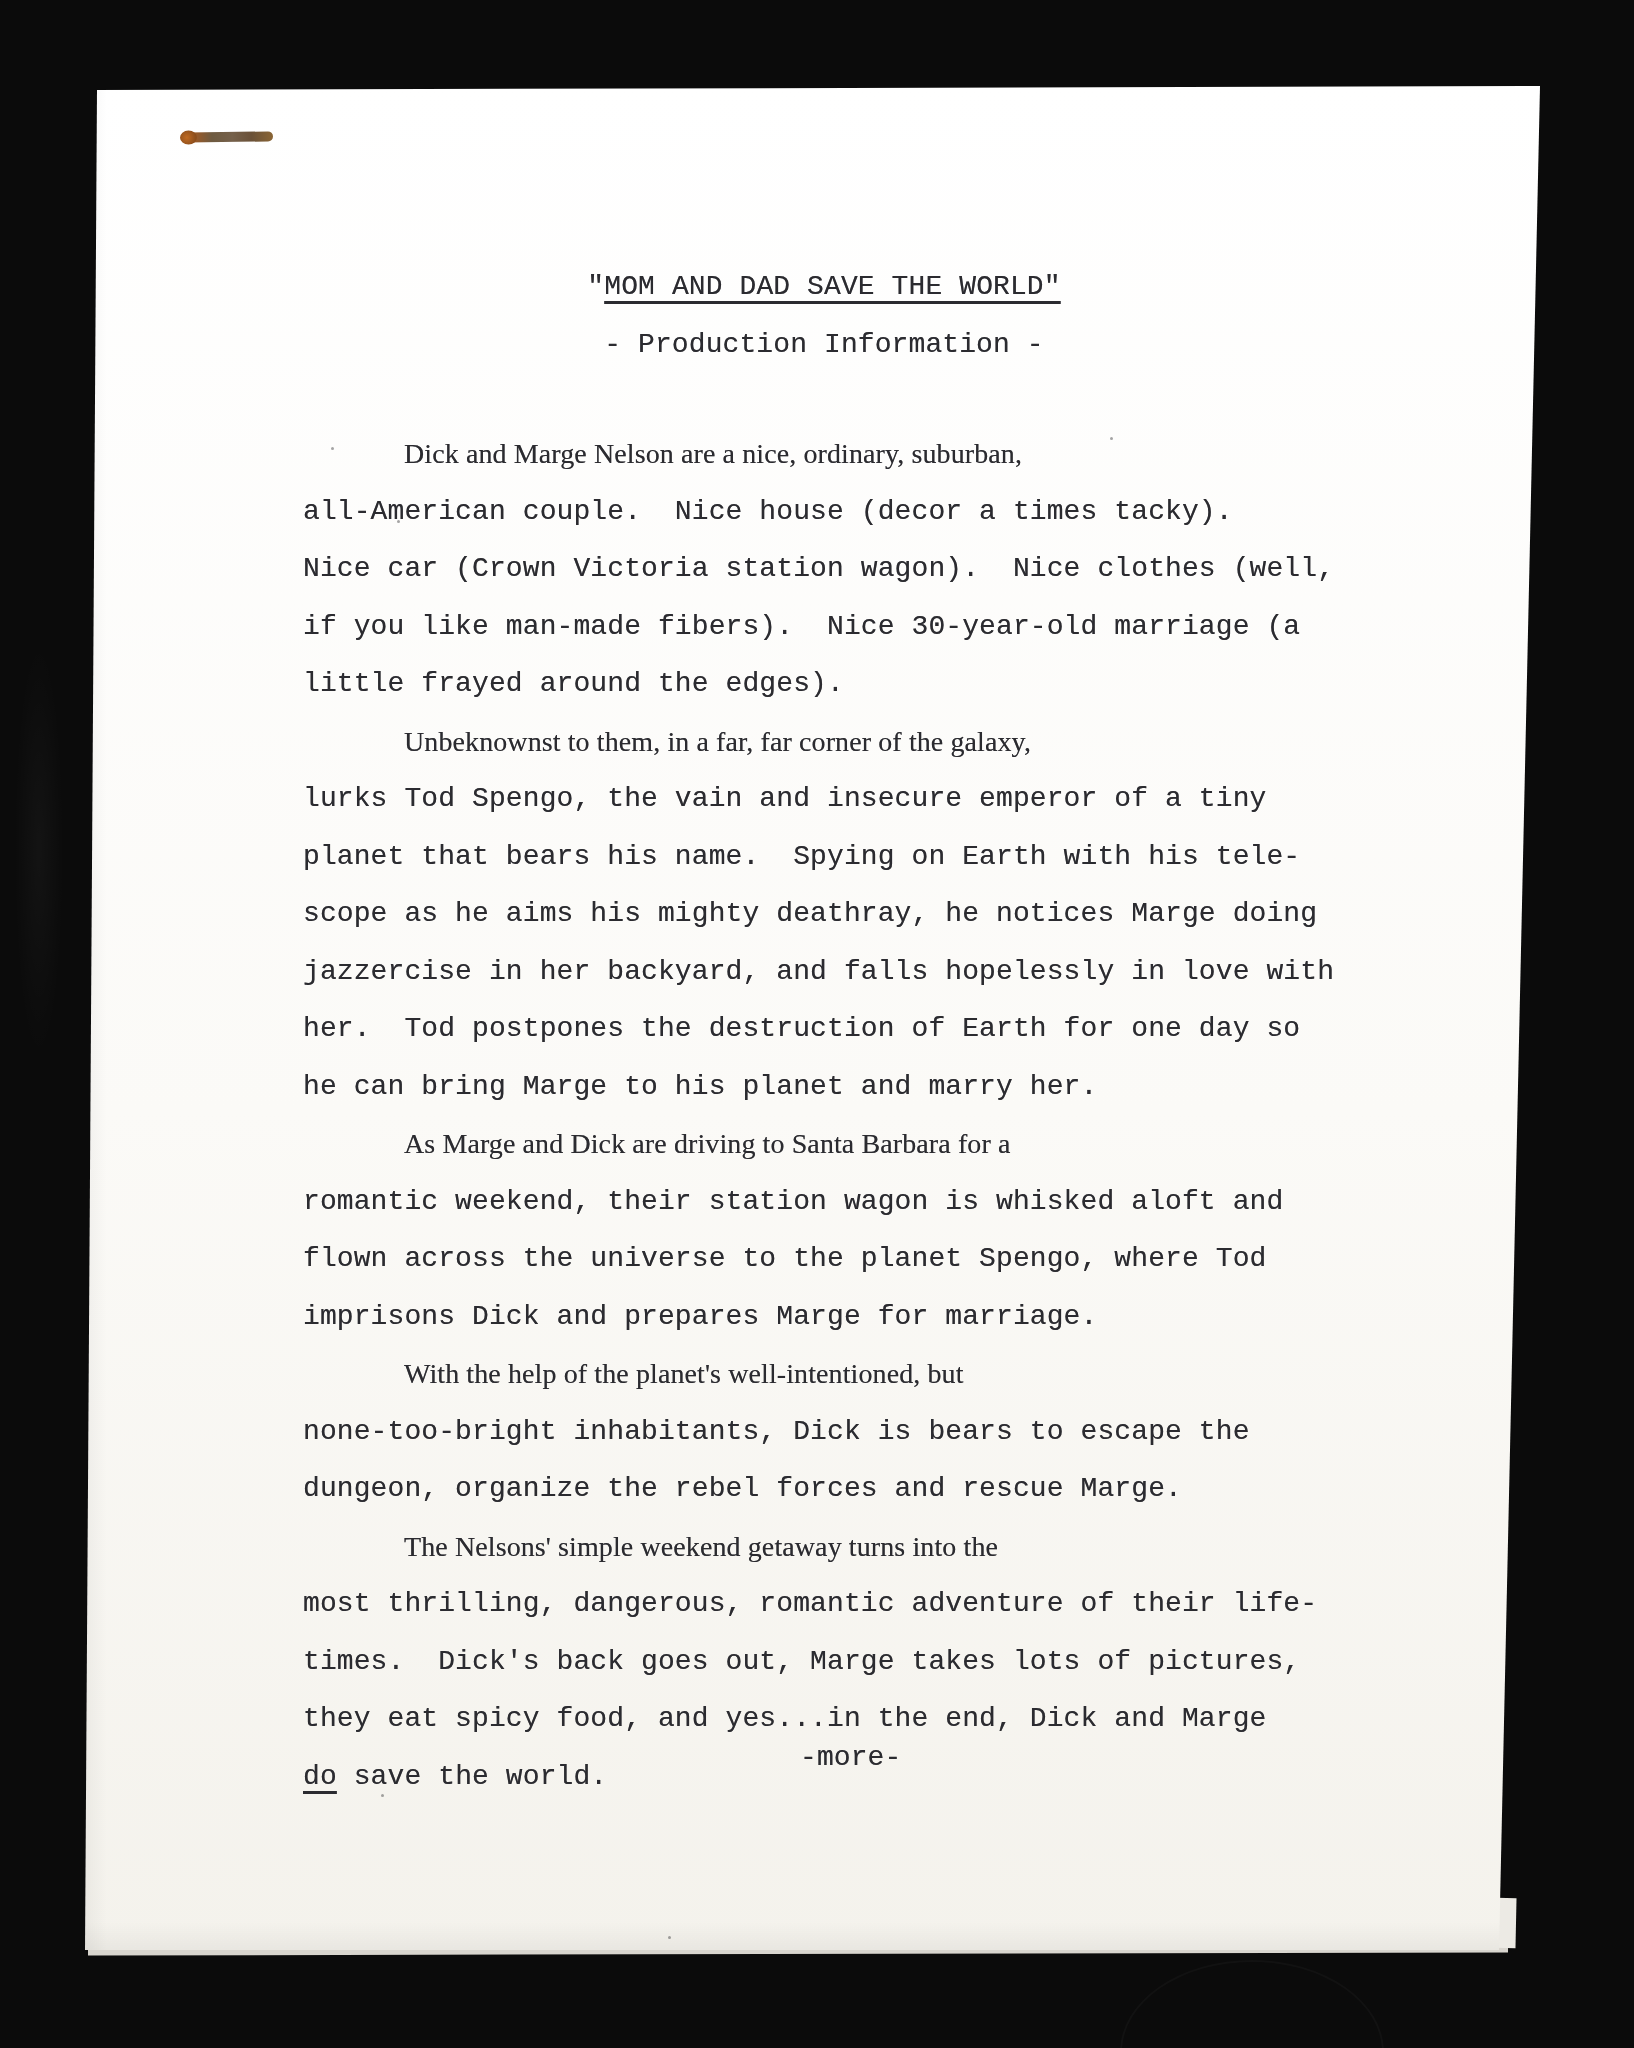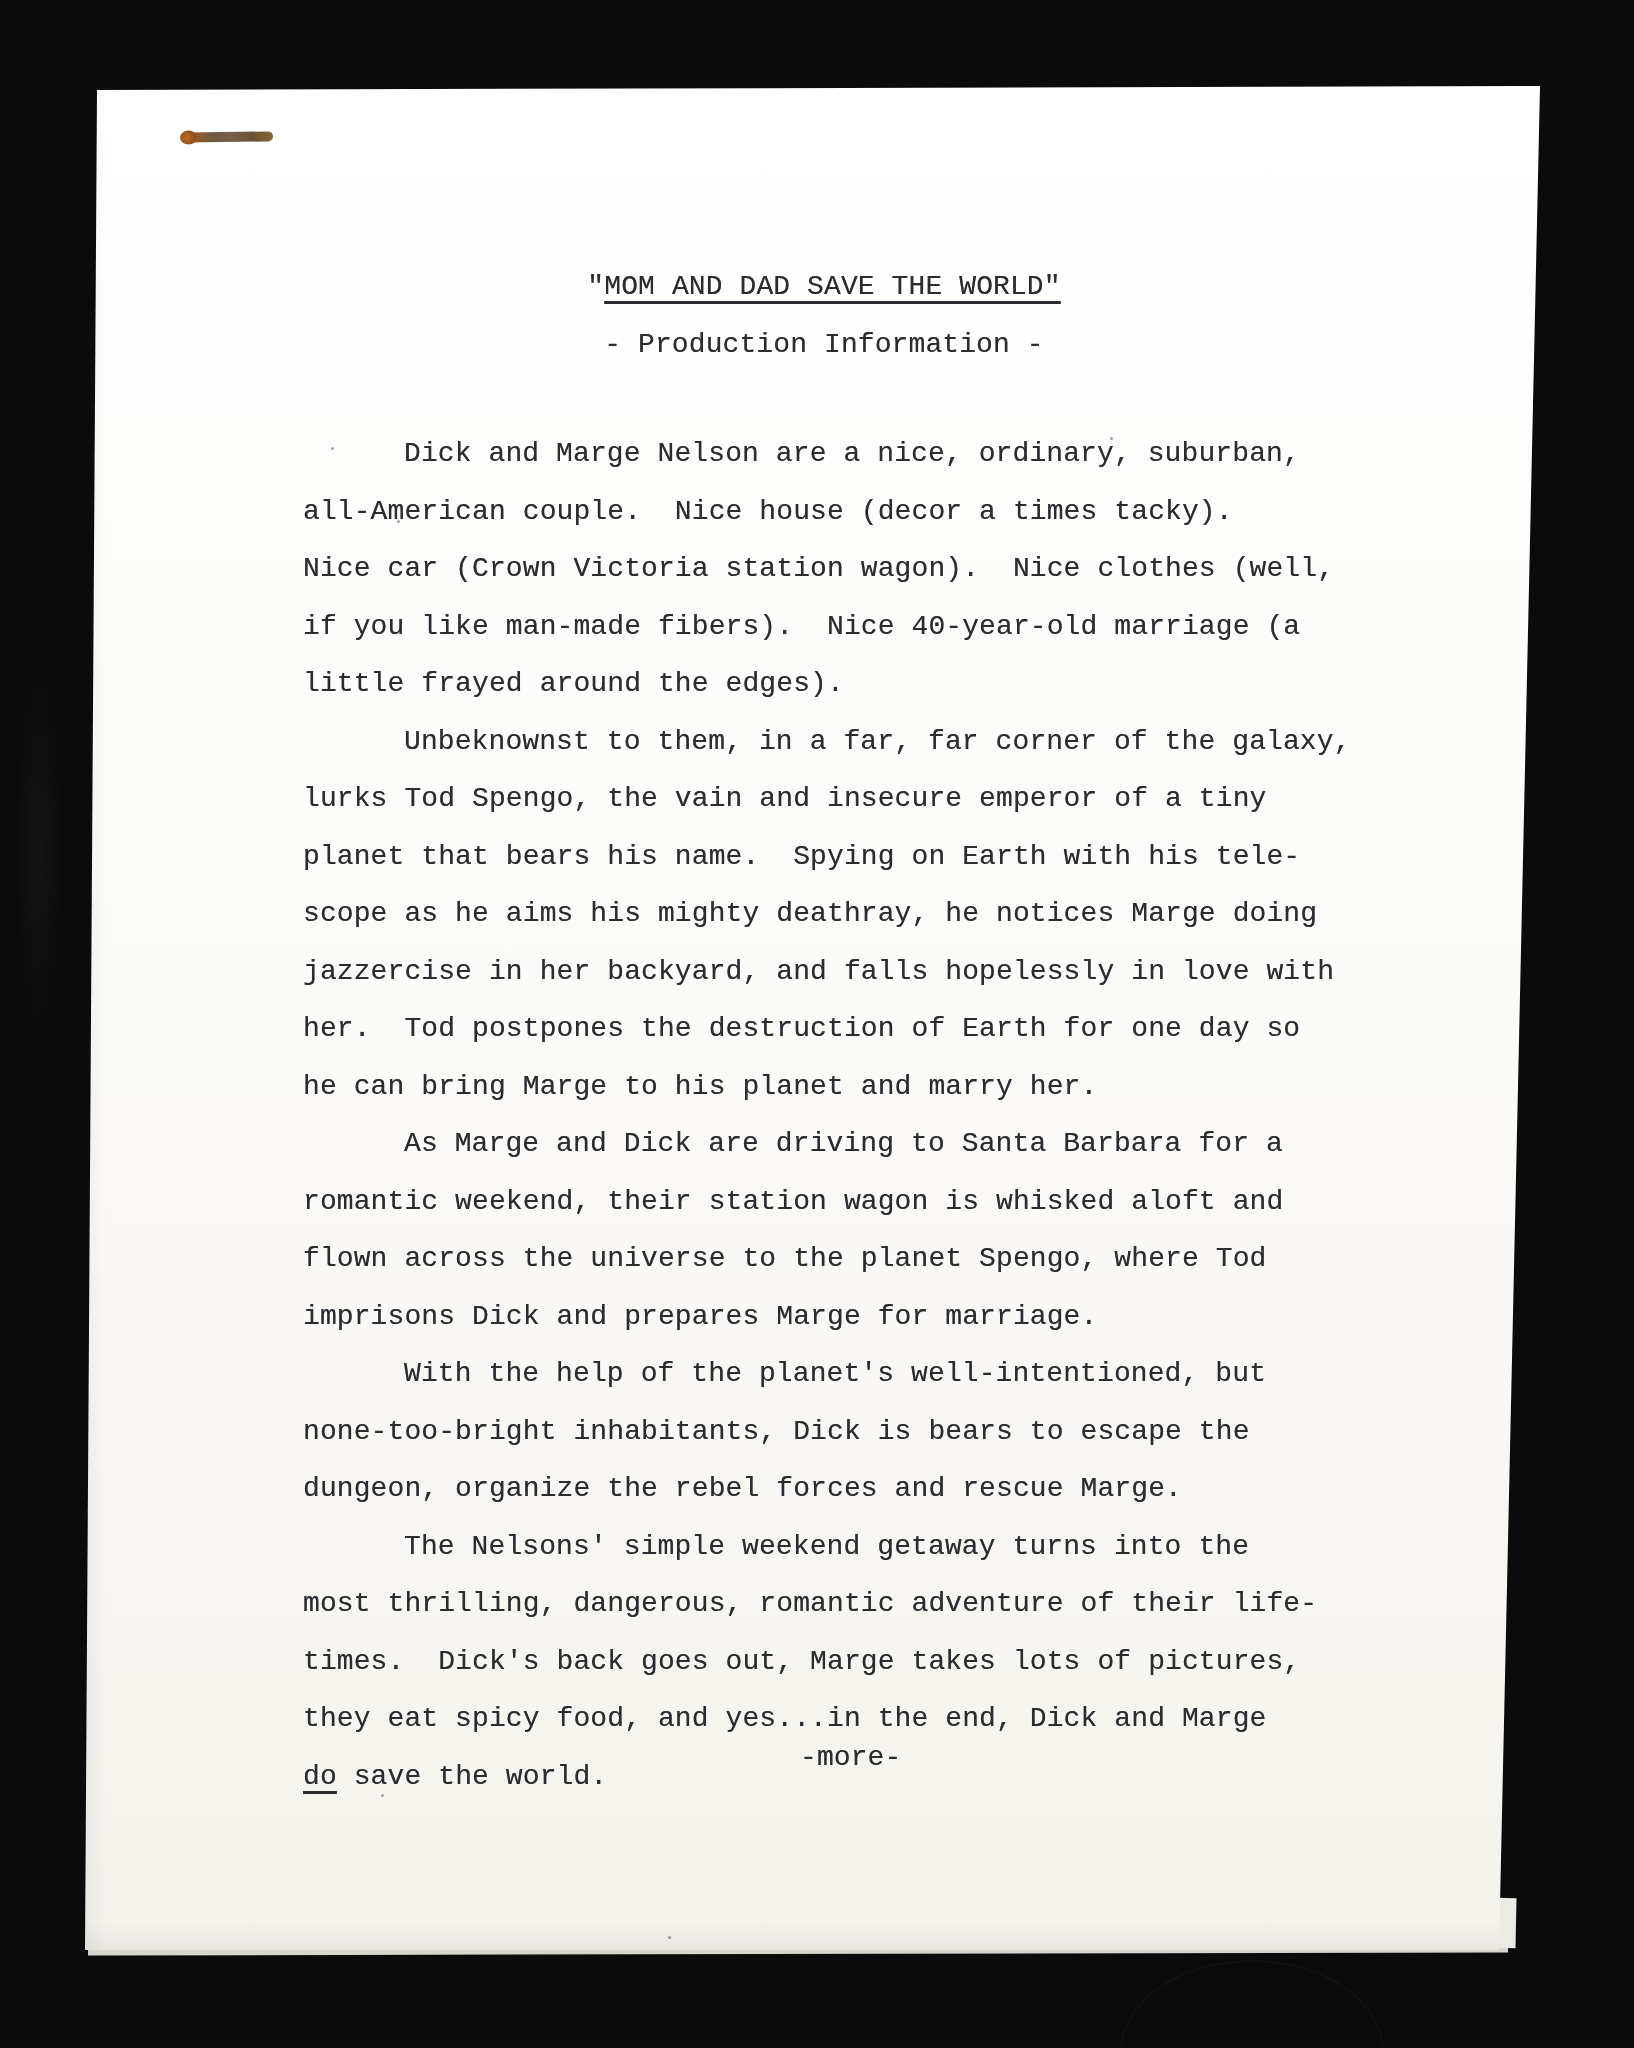--- a/index.html
+++ b/index.html
@@ -78,21 +78,21 @@
     background: radial-gradient(circle at 40% 50%, #c06a22, #8a4d1c 75%, rgba(138,77,28,0) 100%);
   }
 
   .line {
     white-space: pre;
     font-size: 28px;
     line-height: 57.5px;
     letter-spacing: 0.1px;
     text-shadow: 0 0 0.6px rgba(43,43,48,0.55);
   }
-  .indent { text-indent: 101px; }
+  .indent { text-indent: 101px; font-family: Liberation Serif, serif; }
   .u {
     text-decoration: underline;
     text-decoration-thickness: 3px;
     text-underline-offset: 7px;
     margin-top: 16px;
   }
 
   .title-block {
     position: absolute;
     left: 218px; top: 172px;
@@ -131,21 +131,21 @@
 
   <div class="title-block">
     <div class="line"><span>"</span><span class="u">MOM AND DAD SAVE THE WORLD"</span></div>
     <div class="line">- Production Information -</div>
   </div>
 
   <div class="body-block">
       <div class="line indent">Dick and Marge Nelson are a nice, ordinary, suburban,</div>
       <div class="line">all-American couple.  Nice house (decor a times tacky).</div>
       <div class="line">Nice car (Crown Victoria station wagon).  Nice clothes (well,</div>
-      <div class="line">if you like man-made fibers).  Nice 40-year-old marriage (a</div>
+      <div class="line">if you like man-made fibers).  Nice 30-year-old marriage (a</div>
       <div class="line">little frayed around the edges).</div>
       <div class="line indent">Unbeknownst to them, in a far, far corner of the galaxy,</div>
       <div class="line">lurks Tod Spengo, the vain and insecure emperor of a tiny</div>
       <div class="line">planet that bears his name.  Spying on Earth with his tele-</div>
       <div class="line">scope as he aims his mighty deathray, he notices Marge doing</div>
       <div class="line">jazzercise in her backyard, and falls hopelessly in love with</div>
       <div class="line">her.  Tod postpones the destruction of Earth for one day so</div>
       <div class="line">he can bring Marge to his planet and marry her.</div>
       <div class="line indent">As Marge and Dick are driving to Santa Barbara for a</div>
       <div class="line">romantic weekend, their station wagon is whisked aloft and</div>

